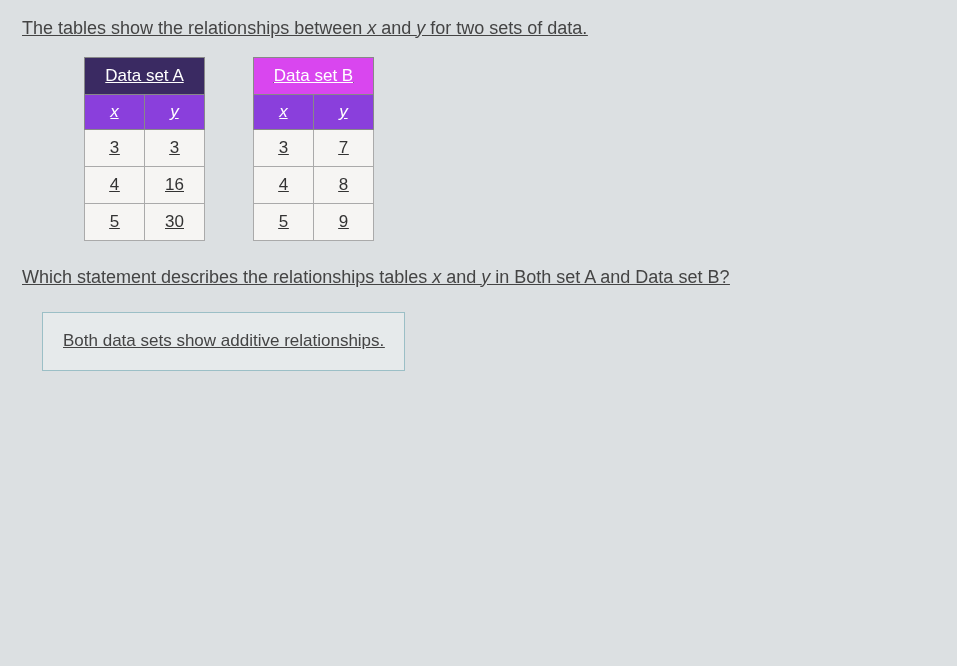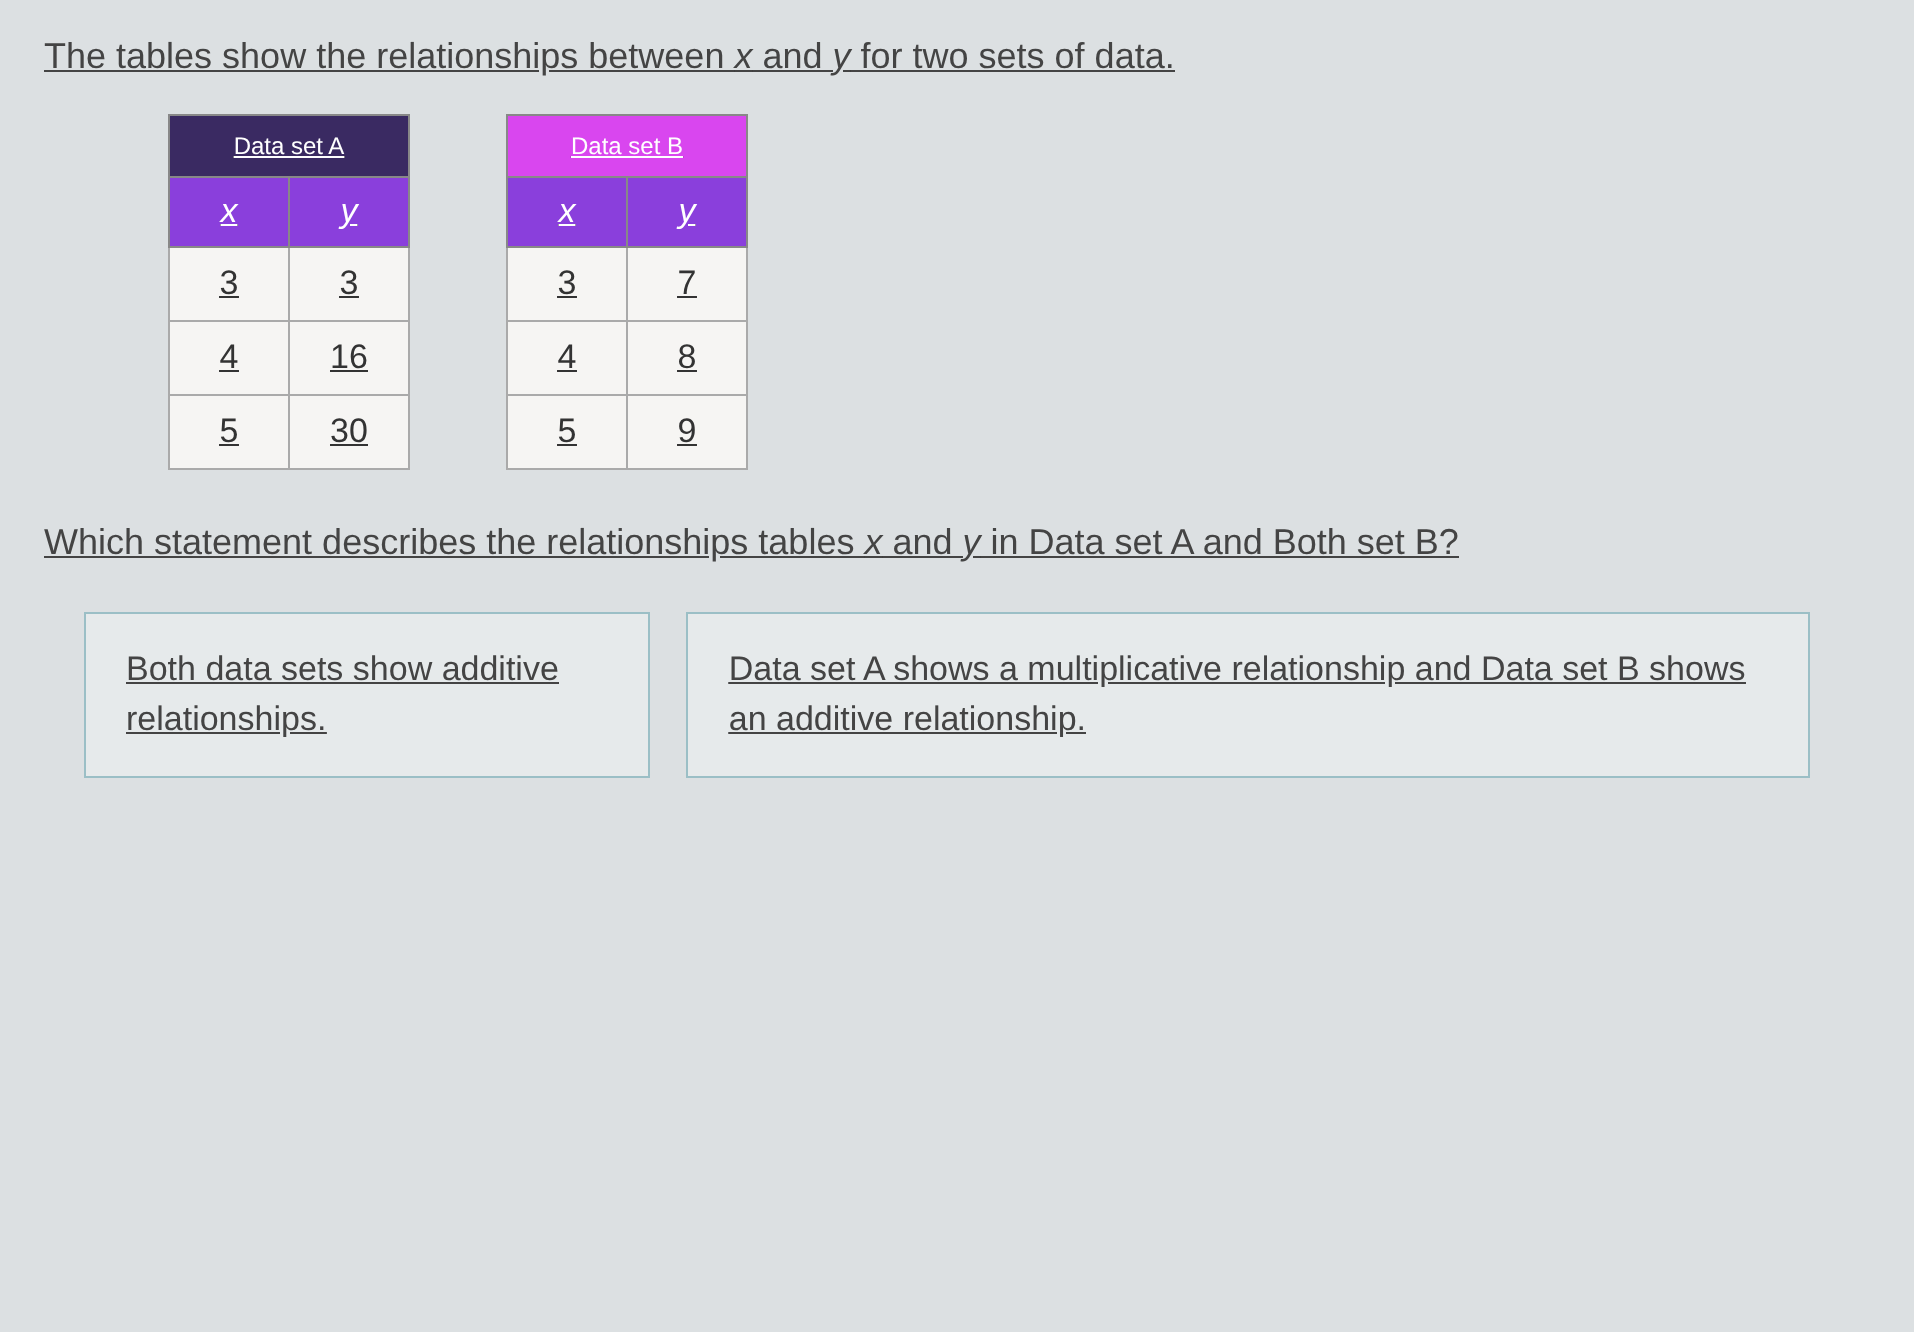--- a/index.html
+++ b/index.html
@@ -26,21 +26,21 @@
   table.dataset {
     border-collapse: collapse;
     background: #fff;
   }
   table.dataset th.title {
     background: #3a2a62;
     color: #fff;
     font-weight: 400;
     padding: 8px 12px;
     border: 1px solid #888;
-    font-size: 12px;
+    font-size: 17px;
     text-align: center;
   }
   table.dataset.set-b th.title { background: #d946ef; }
   table.dataset th.colh {
     background: #8a3fdc;
     color: #fff;
     font-style: italic;
     font-weight: 400;
     padding: 7px 0;
     border: 1px solid #888;
@@ -127,19 +127,18 @@
     <tr>
       <td>5</td>
       <td>9</td>
     </tr>
   </tbody>
     </table>
 
 </div>
 
 <p class="question">
-  <span>Which statement describes the relationships tables </span><span class="var">x</span><span> and </span><span class="var">y</span><span> in Data set A and Both set B?</span>
+  <span>Which statement describes the relationships tables </span><span class="var">x</span><span> and </span><span class="var">y</span><span> in Both set A and Data set B?</span>
 </p>
 
 <div class="answers">
   <div class="answer">Both data sets show additive relationships.</div>
-  <div class="answer">Data set A shows a multiplicative relationship and Data set B shows an additive relationship.</div>
 </div>
 
 </body></html>

